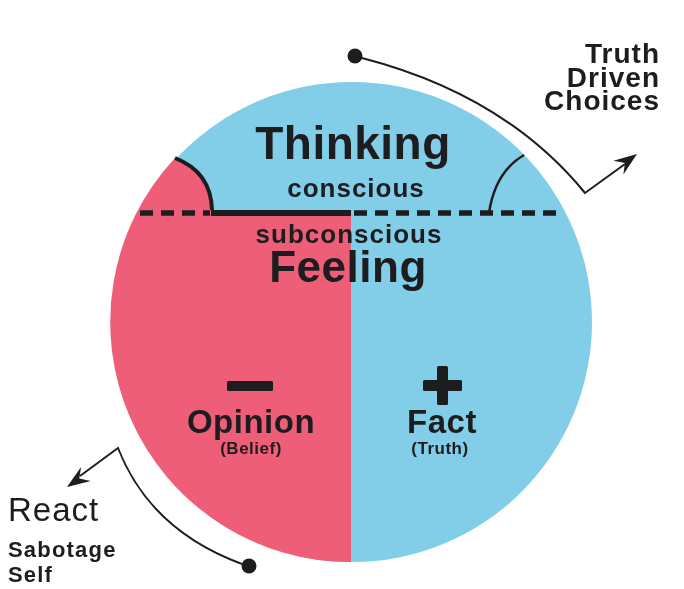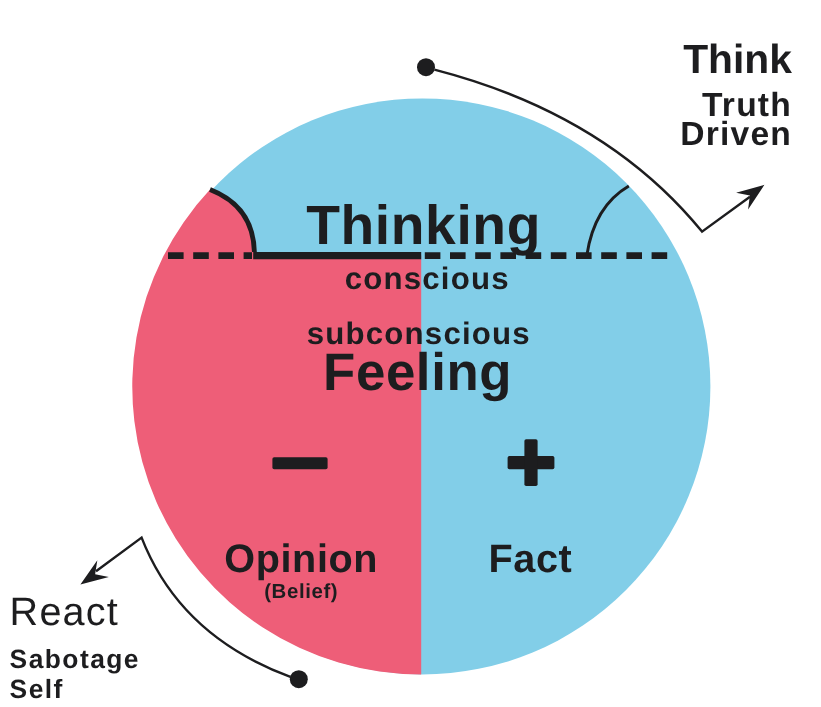--- a/index.html
+++ b/index.html
@@ -19,21 +19,20 @@
   .stage svg {
     position: absolute;
     left: 0;
     top: 0;
   }
   .txt {
     position: absolute;
     white-space: nowrap;
     line-height: 1;
     color: #1d1d1f;
-    margin-top: 44px;
   }
   .center { transform: translateX(-50%); }
   .title-xl  { font-size: 46px; font-weight: 700; letter-spacing: 0.5px; }
   .title-xxl { font-size: 44px; font-weight: 700; letter-spacing: 0.5px; }
   .label-md  { font-size: 26px; font-weight: 600; letter-spacing: 1px; }
   .label-lg  { font-size: 33px; font-weight: 700; letter-spacing: 0.5px; }
   .label-sm  { font-size: 17px; font-weight: 700; letter-spacing: 0.5px; }
 
   .callout-think {
     position: absolute;
@@ -124,26 +123,27 @@
   <div class="txt center label-md" style="left:349px; top:221px;">subconscious</div>
 
   <div class="txt center title-xxl" style="left:348px; top:245px;">Feeling</div>
 
   <div class="txt center label-lg" style="left:251px; top:405px;">Opinion</div>
 
   <div class="txt center label-sm" style="left:251px; top:440px;">(Belief)</div>
 
   <div class="txt center label-lg" style="left:442px; top:405px;">Fact</div>
 
+  <div class="txt center label-sm" style="left:440px; top:440px;">(Truth)</div>
 
   <div class="callout-think">
-    <div class="callout-title">Think</div>
     <div class="callout-lines">
       <div class="callout-line">Truth</div>
       <div class="callout-line">Driven</div>
+      <div class="callout-line">Choices</div>
     </div>
   </div>
 
   <div class="callout-react">
     <div class="callout-title">React</div>
     <div class="callout-lines">
       <div class="callout-line">Sabotage</div>
       <div class="callout-line">Self</div>
     </div>
   </div>

